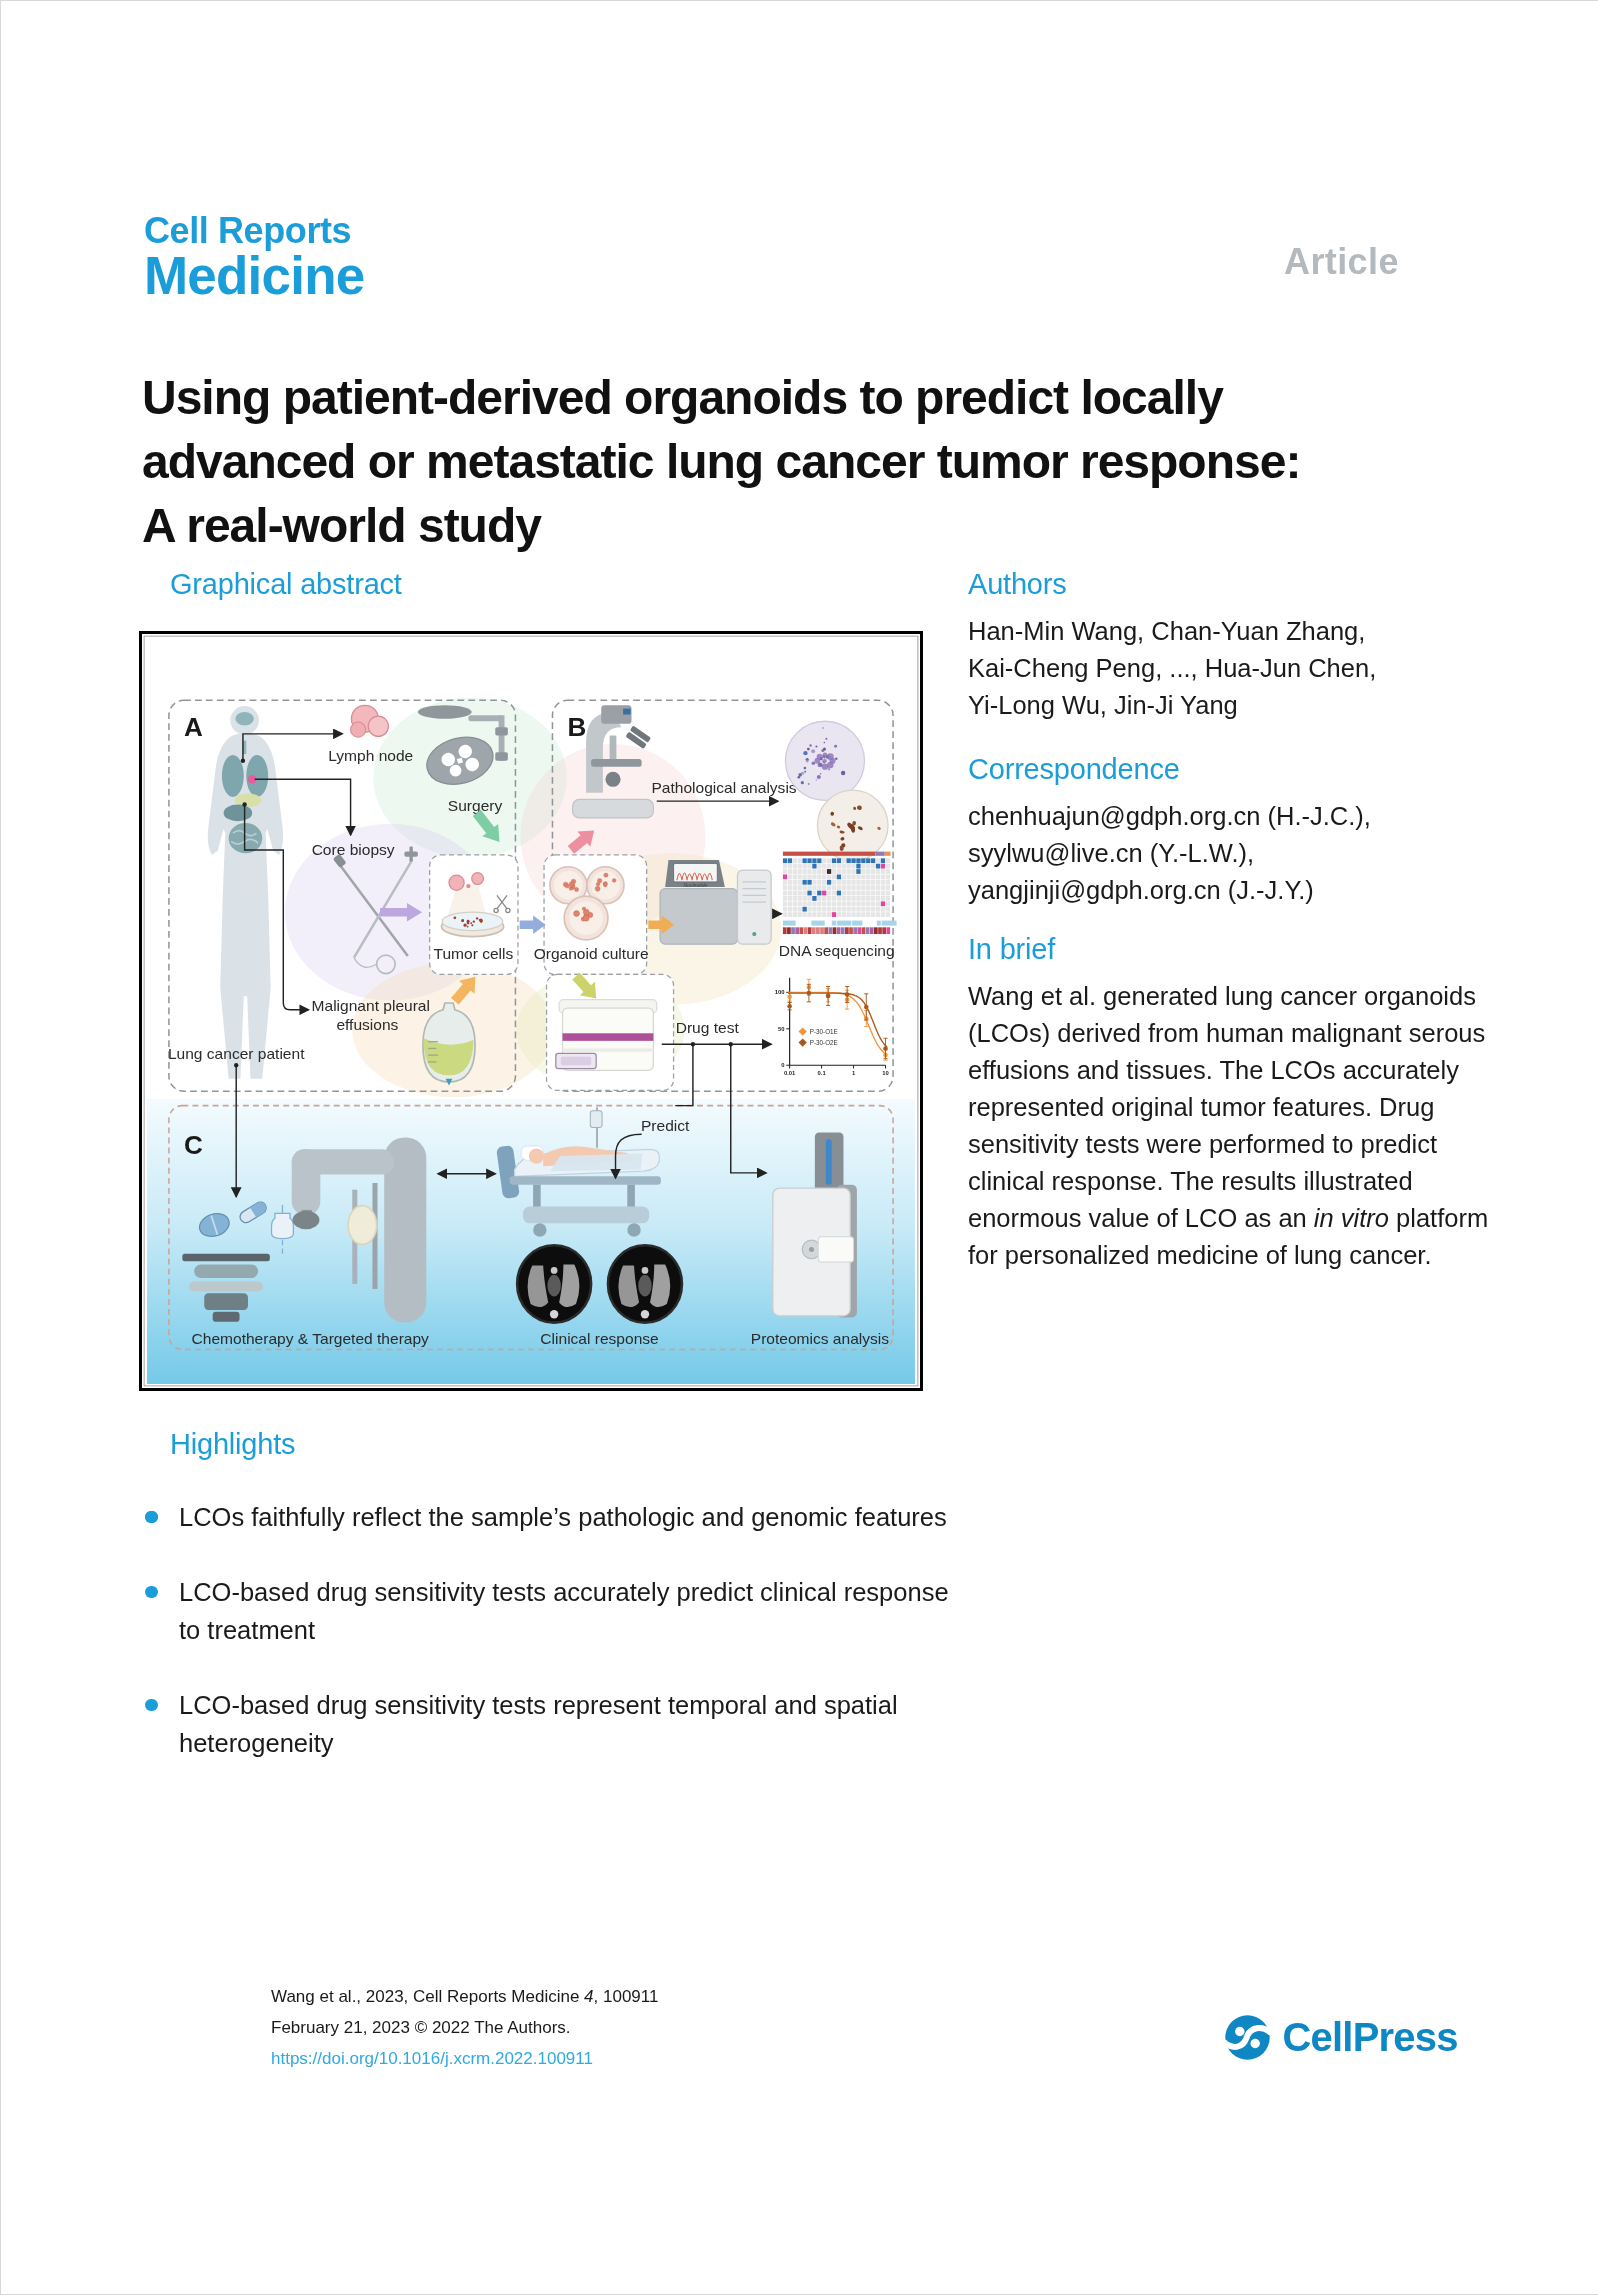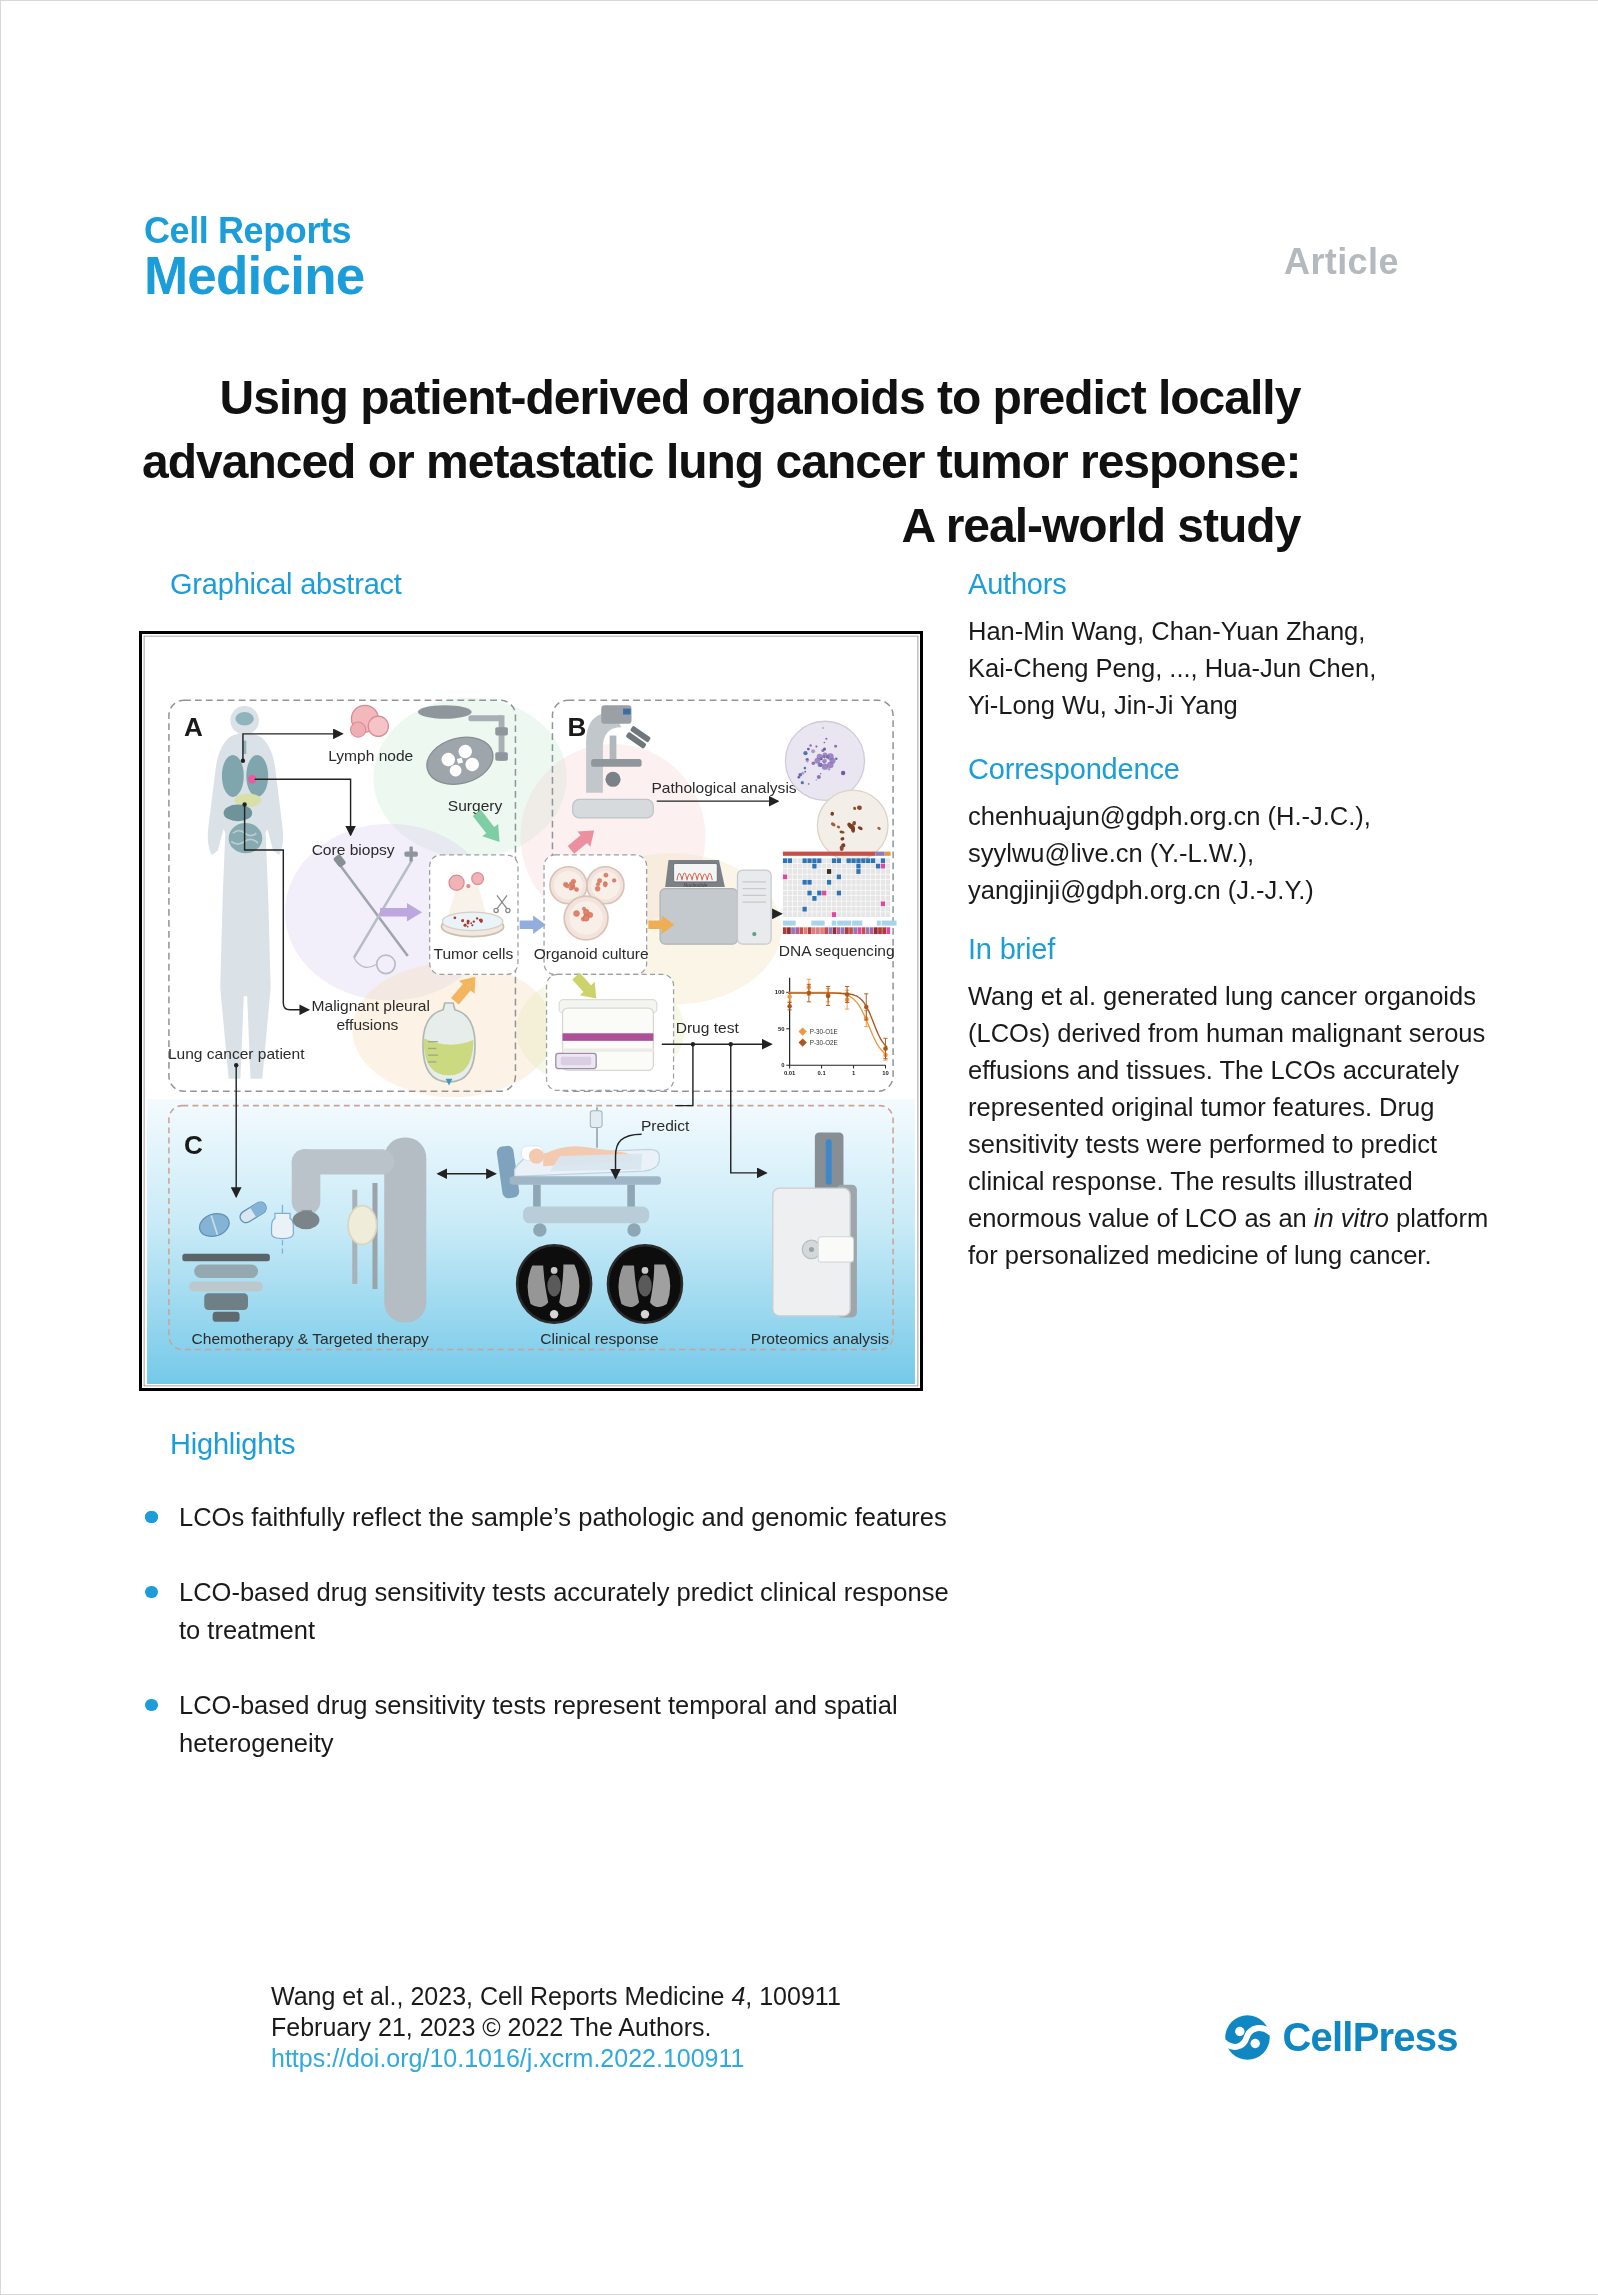--- a/index.html
+++ b/index.html
@@ -6,21 +6,21 @@
   .page{position:relative;width:1599px;height:2295px;background:#ffffff;overflow:hidden;
         font-family:"Liberation Sans", sans-serif;border:0.8px solid #d8d8d8;box-sizing:border-box;padding-left:29px;}
   
   .logo{position:absolute;left:143px;top:212px;color:#1B9DD9;font-weight:bold;line-height:1;}
   .logo-line1{font-size:36px;letter-spacing:-0.4px;}
   .logo-line2{font-size:53px;letter-spacing:-0.8px;margin-top:0;}
   .article-type{position:absolute;left:1283px;top:240px;font-size:36px;font-weight:bold;color:#B4B9BE;letter-spacing:0.4px;}
   
   .title{position:absolute;left:141px;top:365px;color:#111;font-weight:bold;font-size:48px;
          line-height:64px;letter-spacing:-1px;}
-  .title div{white-space:nowrap;text-align:right;}
+  .title div{white-space:nowrap;}
   .blue-head{color:#1B9DD9;font-size:29px;font-weight:normal;letter-spacing:-0.2px;margin-left:28px;}
   
   .ga-head{position:absolute;left:141px;top:567px;}
   .figure-box{position:absolute;left:138px;top:630px;width:778px;height:754px;border:3.4px solid #000;
               box-shadow:inset 0 0 0 1.7px #fff, inset 0 0 0 2.5px #8a8a8a;background:#fff;}
   .figure-box svg{display:block;}
   
   .right-col{position:absolute;left:967px;top:567px;width:552px;}
   .rc-block{position:absolute;left:0;}
   .rc-authors{top:0;}
@@ -28,21 +28,21 @@
   .rc-brief{top:365px;}
   .rc-head{margin:0 0 12px 0;}
   .rc-text{font-size:25.5px;color:#1a1a1a;line-height:37px;}
   .rc-brief .rc-text{width:543px;}
   
   .highlights{position:absolute;left:141px;top:1427px;width:815px;}
   .hl-item{position:relative;padding-left:37px;margin-top:37px;font-size:25.5px;line-height:38px;color:#1a1a1a;width:781px;}
   .hl-item:first-of-type{margin-top:24px;}
   .hl-dot{position:absolute;left:3.4px;top:12.7px;width:12.7px;height:12.7px;border-radius:50%;background:#1B9DD9;}
   
-  .footer-citation{position:absolute;left:270px;top:1980px;font-size:25px;line-height:31px;color:#1a1a1a;}
+  .footer-citation{position:absolute;left:270px;top:1980px;font-size:17px;line-height:31px;color:#1a1a1a;}
   .doi-link{color:#2FA9DF;text-decoration:none;}
   .cellpress{position:absolute;left:1220px;top:2010px;display:flex;align-items:center;}
   .cellpress-text{color:#0F87C3;font-size:40px;font-weight:bold;letter-spacing:-0.8px;margin-left:8.5px;}
   
   .figlabel{font-family:"Liberation Sans",sans-serif;font-size:18.5px;fill:#2b2b2b;}
   .figpanel{font-family:"Liberation Sans",sans-serif;font-size:31px;font-weight:bold;fill:#1a1a1a;}
   .figtiny{font-family:"Liberation Sans",sans-serif;font-size:6px;font-style:italic;fill:#444;}
 </style>
 </head>
 <body>

